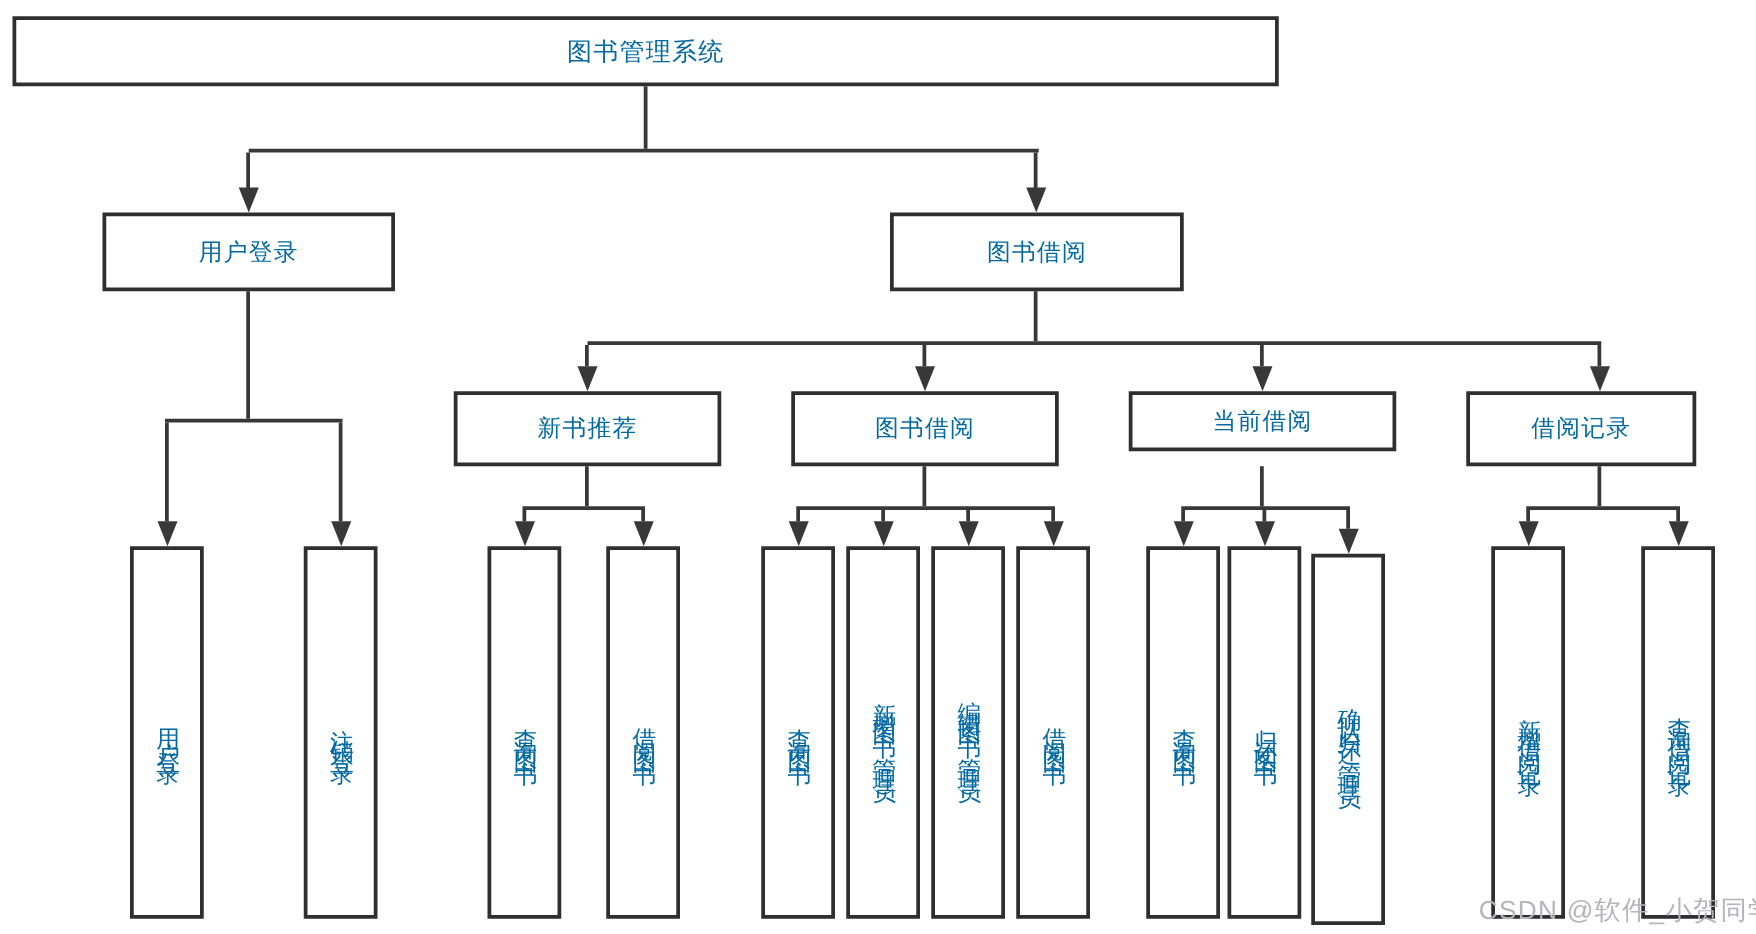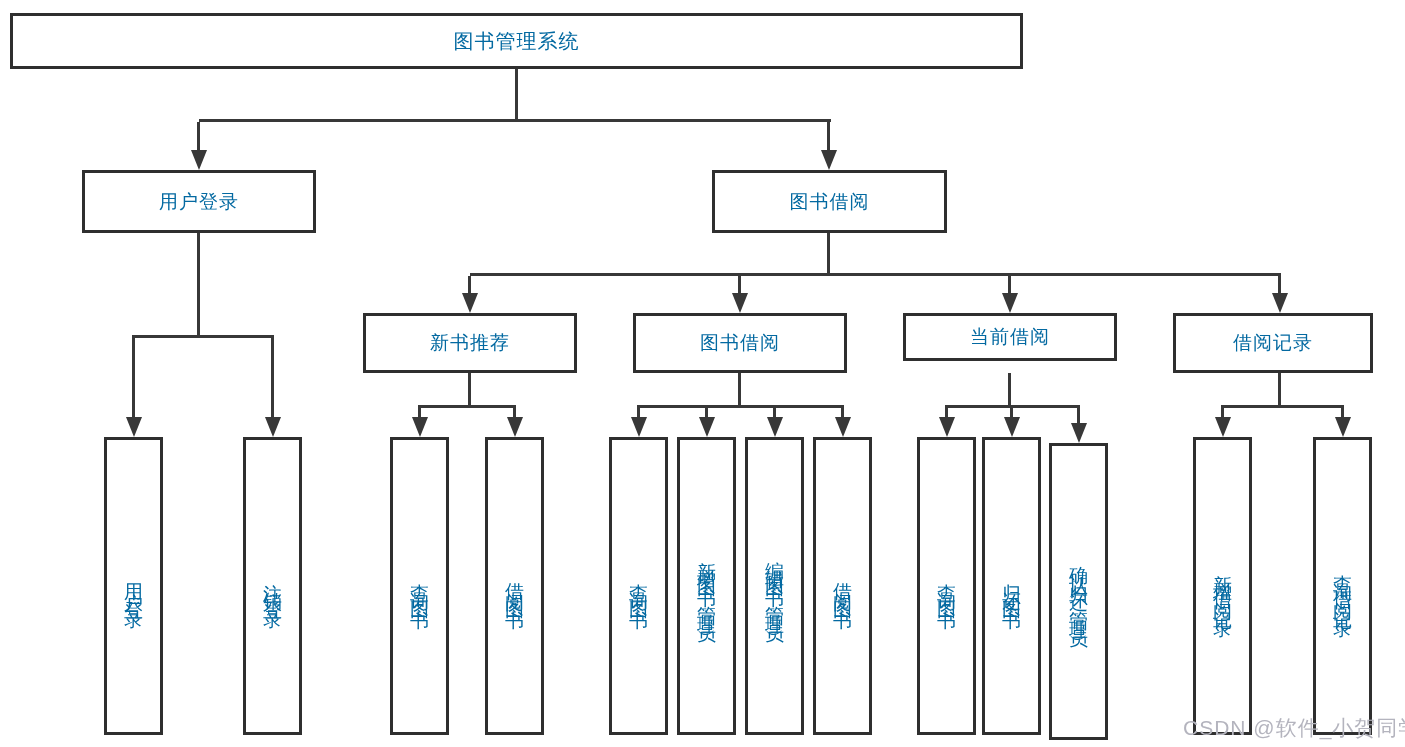--- a/index.html
+++ b/index.html
@@ -109,21 +109,21 @@
 
   <div class="box h" style="left:363px;top:313px;width:214px;height:60px">
     <span class="lbl">新书推荐</span>
   </div>
   <div class="box h" style="left:633px;top:313px;width:214px;height:60px">
     <span class="lbl">图书借阅</span>
   </div>
   <div class="box h" style="left:903px;top:313px;width:214px;height:48px">
     <span class="lbl">当前借阅</span>
   </div>
-  <div class="box h" style="left:1173px;top:313px;width:200px;height:60px">
+  <div class="box h" style="left:1173px;top:313px;width:184px;height:60px">
     <span class="lbl">借阅记录</span>
   </div>
 
   <div class="vline" style="left:468px;top:373px;height:32px"></div>
   <div class="hline" style="left:418px;top:405px;width:98px"></div>
   <div class="vline" style="left:418px;top:408px;height:9px"></div>
   <div class="arrow" style="left:412px;top:417px"></div>
   <div class="vline" style="left:513px;top:408px;height:9px"></div>
   <div class="arrow" style="left:507px;top:417px"></div>
 

